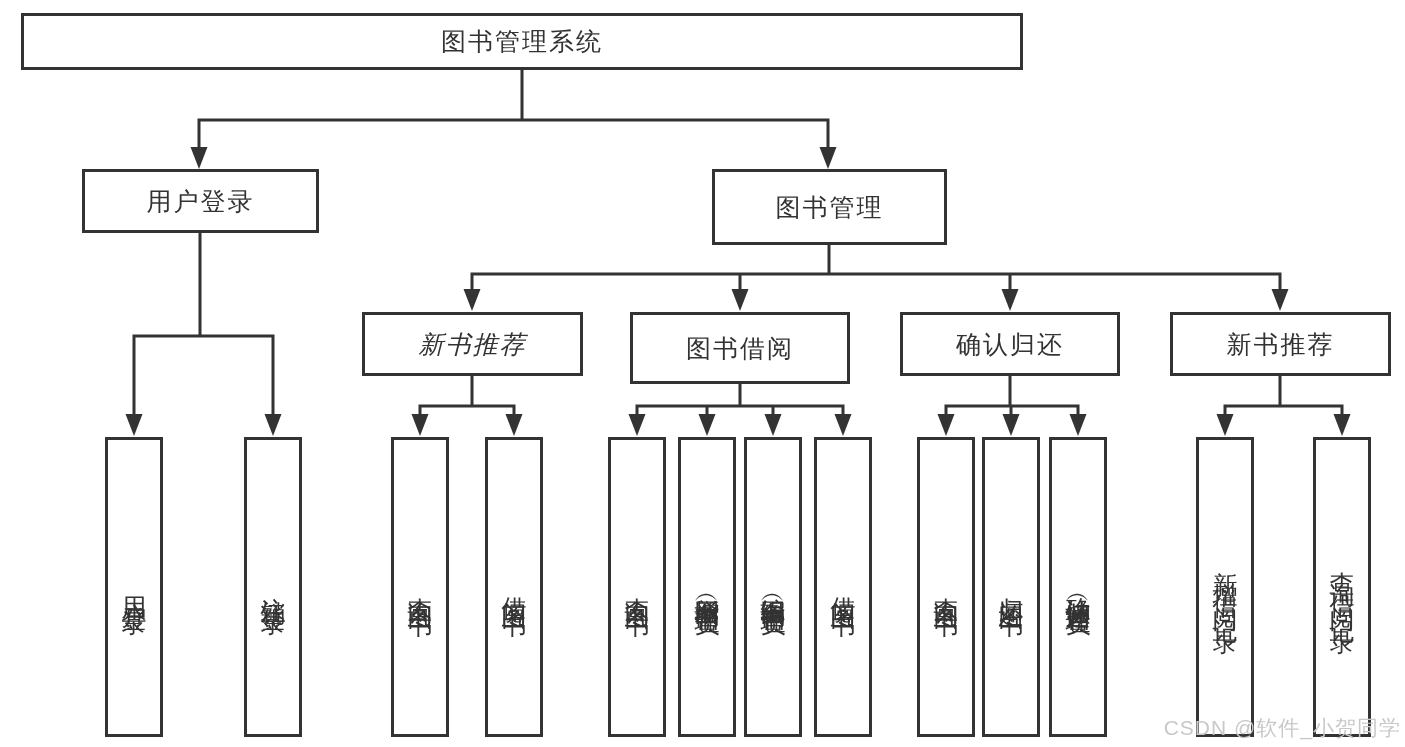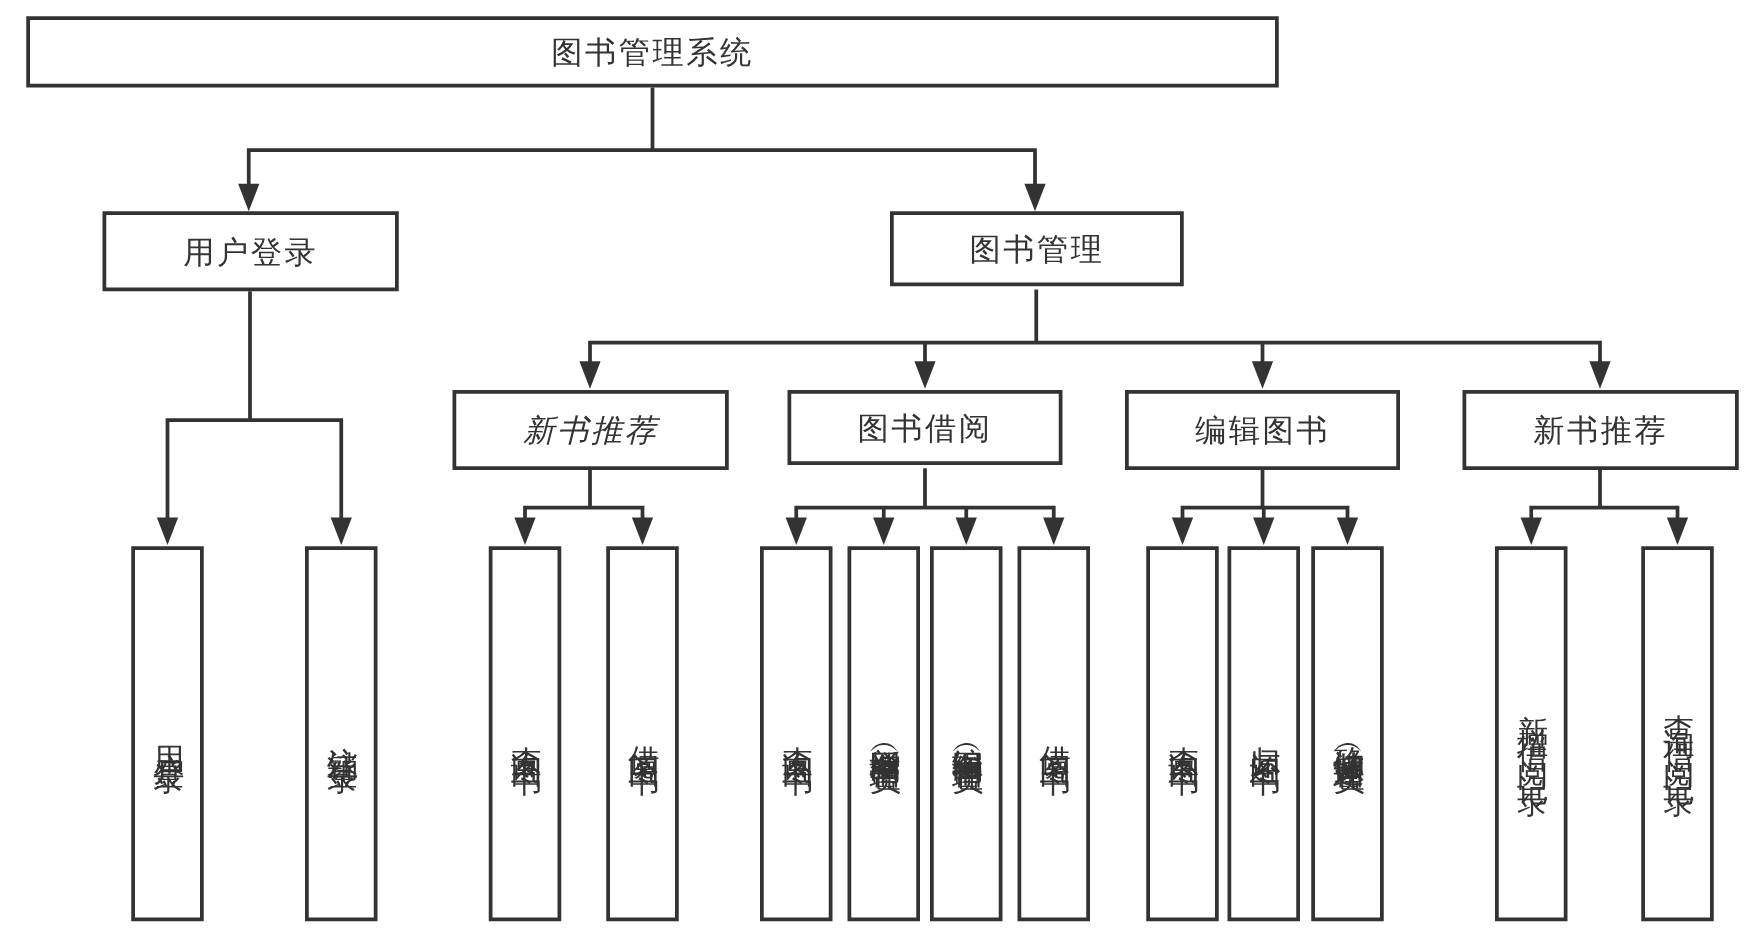--- a/index.html
+++ b/index.html
@@ -86,39 +86,40 @@
     <polygon class="head" points="937.5,414 954.5,414 946,436"></polygon>
     <polygon class="head" points="1002.5,414 1019.5,414 1011,436"></polygon>
     <polygon class="head" points="1069.5,414 1086.5,414 1078,436"></polygon>
     <polygon class="head" points="1216.5,414 1233.5,414 1225,436"></polygon>
     <polygon class="head" points="1333.5,414 1350.5,414 1342,436"></polygon>
   </svg>
 
   <div class="box" style="left:21px; top:13px; width:1002px; height:57px;">图书管理系统</div>
 
   <div class="box" style="left:82px; top:169px; width:237px; height:64px;">用户登录</div>
-  <div class="box" style="left:712px; top:169px; width:235px; height:60px;">图书管理</div>
+  <div class="box" style="left:712px; top:169px; width:235px; height:76px;">图书管理</div>
 
   <div class="box" style="left:362px; top:312px; width:221px; height:64px;font-style:italic;">新书推荐</div>
-  <div class="box" style="left:630px; top:312px; width:220px; height:60px;">图书借阅</div>
-  <div class="box" style="left:900px; top:312px; width:220px; height:64px;">编辑图书</div>
+  <div class="box" style="left:630px; top:312px; width:220px; height:72px;">图书借阅</div>
+  <div class="box" style="left:900px; top:312px; width:220px; height:64px;">确认归还</div>
   <div class="box" style="left:1170px; top:312px; width:221px; height:64px;">新书推荐</div>
 
   <div class="box leaf ls4" style="left:105px; top:437px; width:58px; height:300px;">用户登录</div>
   <div class="box leaf ls4" style="left:244px; top:437px; width:58px; height:300px;">注销登录</div>
 
   <div class="box leaf ls4" style="left:391px; top:437px; width:58px; height:300px;">查询图书</div>
   <div class="box leaf ls4" style="left:485px; top:437px; width:58px; height:300px;">借阅图书</div>
 
   <div class="box leaf ls4" style="left:608px; top:437px; width:58px; height:300px;">查询图书</div>
   <div class="box leaf ls9" style="left:678px; top:437px; width:58px; height:300px;">新增图书（管理员）</div>
   <div class="box leaf ls9" style="left:744px; top:437px; width:58px; height:300px;">编辑图书（管理员）</div>
   <div class="box leaf ls4" style="left:814px; top:437px; width:58px; height:300px;">借阅图书</div>
 
   <div class="box leaf ls4" style="left:917px; top:437px; width:58px; height:300px;">查询图书</div>
   <div class="box leaf ls4" style="left:982px; top:437px; width:58px; height:300px;">归还图书</div>
   <div class="box leaf ls9" style="left:1049px; top:437px; width:58px; height:300px;">确认归还（管理员）</div>
 
   <div class="box leaf ls6" style="left:1196px; top:437px; width:58px; height:300px;">新增借阅记录</div>
   <div class="box leaf ls6" style="left:1313px; top:437px; width:58px; height:300px;">查询借阅记录</div>
 
+  <div class="watermark">CSDN @软件_小贺同学</div>
 
 </div>
 
 </body></html>

